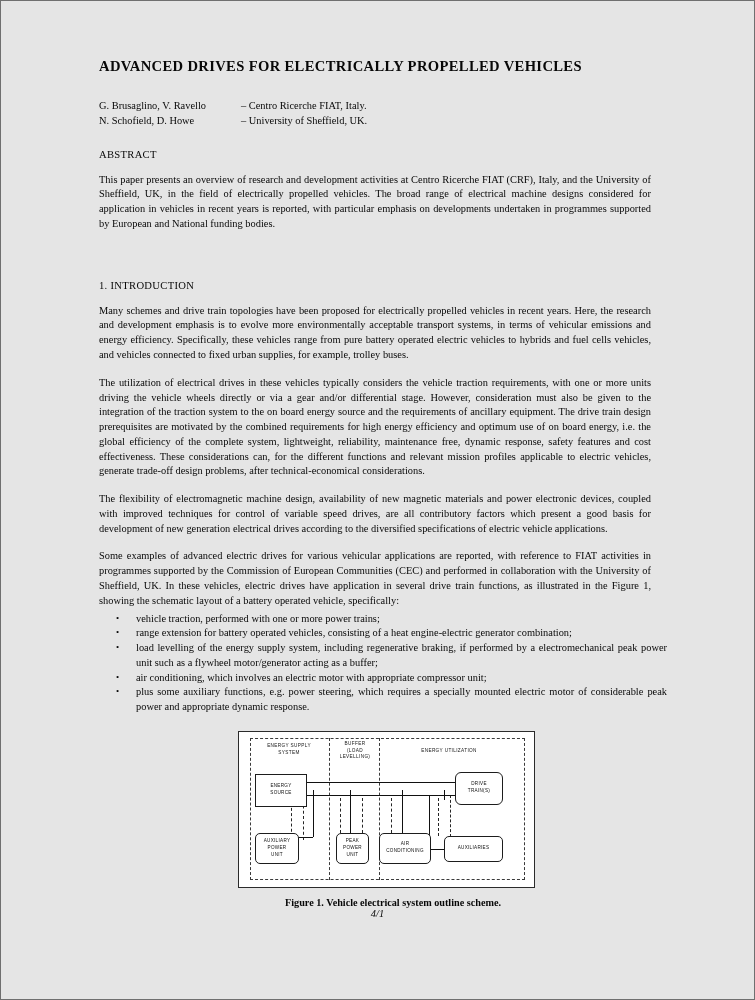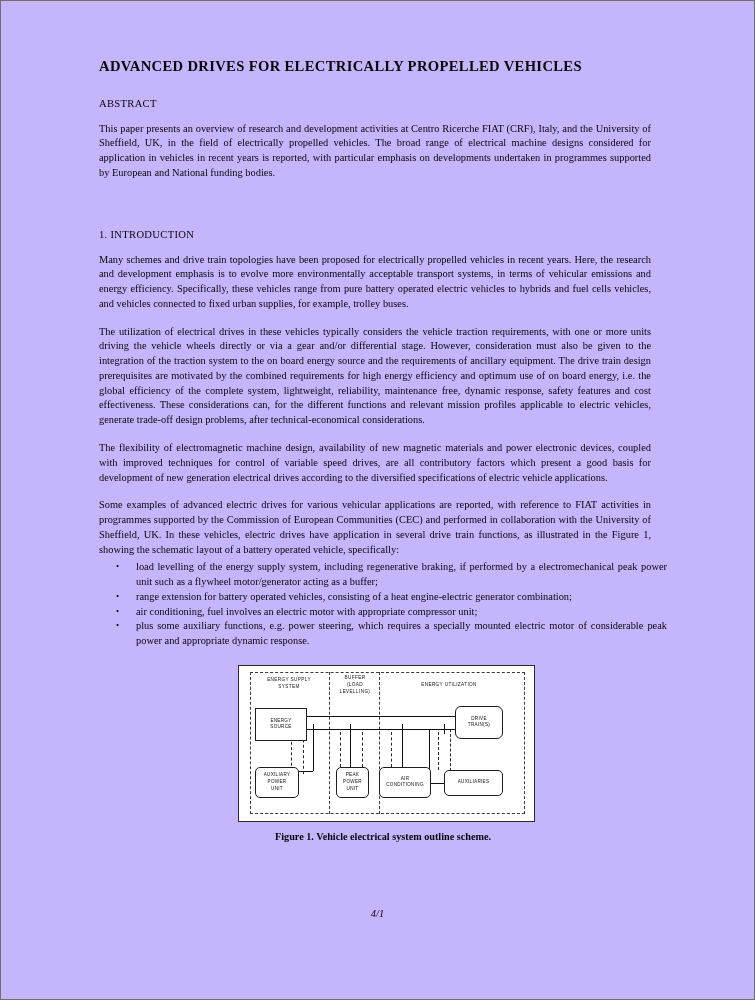--- a/index.html
+++ b/index.html
@@ -6,21 +6,21 @@
   html, body {
     margin: 0;
     padding: 0;
     background: #8a8a8a;
   }
   .page {
     position: relative;
     width: 755px;
     height: 1000px;
     margin: 0 auto;
-    background: #c4b5fd;
+    background: #e5e5e5;
     box-sizing: border-box;
     overflow: hidden;
     font-family: "Liberation Serif", "DejaVu Serif", serif;
     color: #080808;
   }
   .page-border {
     position: absolute;
     left: 0; top: 0;
     width: 755px; height: 1000px;
     border: 1px solid #6f6f6f;
@@ -215,21 +215,21 @@
   }
   .ctrl-h {
     position: absolute;
     border-top: 1px dashed #262626;
     height: 0;
     z-index: 1;
   }
 
   .figure-caption {
     position: absolute;
-    left: 0;
+    left: 10px;
     top: 166px;
     width: 568px;
     text-align: center;
     font-size: 10.2px;
     font-weight: bold;
   }
 
   
   .page-number {
     position: absolute;
@@ -244,35 +244,40 @@
 </head>
 <body>
 
 <div class="page">
   <div class="page-border"></div>
 
   <div class="content">
 
     <h1 class="doc-title">ADVANCED DRIVES FOR ELECTRICALLY PROPELLED VEHICLES</h1>
 
+    <div class="authors">
+      <div class="author-line"><span class="author-names">G. Brusaglino, V. Ravello</span><span>– Centro Ricerche FIAT, Italy.</span></div>
+      <div class="author-line"><span class="author-names">N. Schofield, D. Howe</span><span>– University of Sheffield, UK.</span></div>
+    </div>
 
     <h2 class="section-heading">ABSTRACT</h2>
     <p class="body">This paper presents an overview of research and development activities at Centro Ricerche FIAT (CRF), Italy, and the University of Sheffield, UK, in the field of electrically propelled vehicles. The broad range of electrical machine designs considered for application in vehicles in recent years is reported, with particular emphasis on developments undertaken in programmes supported by European and National funding bodies.</p>
 
     <h2 class="section-heading intro">1. INTRODUCTION</h2>
 
     <p class="body">Many schemes and drive train topologies have been proposed for electrically propelled vehicles in recent years.  Here, the research and development emphasis is to evolve more environmentally acceptable transport systems, in terms of vehicular emissions and energy efficiency.  Specifically, these vehicles range from pure battery operated electric vehicles to hybrids and fuel cells vehicles, and vehicles connected to fixed urban supplies, for example, trolley buses.</p>
     <p class="body">The utilization of electrical drives in these vehicles typically considers the vehicle traction requirements, with one or more units driving the vehicle wheels directly or via a gear and/or differential stage.  However, consideration must also be given to the integration of the traction system to the on board energy source and the requirements of ancillary equipment.  The drive train design prerequisites are motivated by the combined requirements for high energy efficiency and optimum use of on board energy, i.e. the global efficiency of the complete system, lightweight, reliability, maintenance free, dynamic response, safety features and cost effectiveness.  These considerations can, for the different functions and relevant mission profiles applicable to electric vehicles, generate trade-off design problems, after technical-economical considerations.</p>
     <p class="body">The flexibility of electromagnetic machine design, availability of new magnetic materials and power electronic devices, coupled with improved techniques for control of variable speed drives, are all contributory factors which present a good basis for development of new generation electrical drives according to the diversified specifications of electric vehicle applications.</p>
     <p class="body tight">Some examples of advanced electric drives for various vehicular applications are reported, with reference to FIAT activities in programmes supported by the Commission of European Communities (CEC) and performed in collaboration with the University of Sheffield, UK.  In these vehicles, electric drives have application in several drive train functions, as illustrated in the Figure 1, showing the schematic layout of a battery operated vehicle, specifically:</p>
 
     <ul class="bullets">
+      <li>vehicle traction, performed with one or more power trains;</li>
+      <li>range extension for battery operated vehicles, consisting of a heat engine-electric generator combination;</li>
       <li>load levelling of the energy supply system, including regenerative braking, if performed by a electromechanical peak power unit such as a flywheel motor/generator acting as a buffer;</li>
-      <li>range extension for battery operated vehicles, consisting of a heat engine-electric generator combination;</li>
-      <li>air conditioning, fuel involves an electric motor with appropriate compressor unit;</li>
+      <li>air conditioning, which involves an electric motor with appropriate compressor unit;</li>
       <li>plus some auxiliary functions, e.g. power steering, which requires a specially mounted electric motor of considerable peak power and appropriate dynamic response.</li>
     </ul>
 
     <div class="figure-wrap">
 
       <div class="diagram">
 
         <div class="dframe"></div>
         <div class="ddiv d1"></div>
         <div class="ddiv d2"></div>

